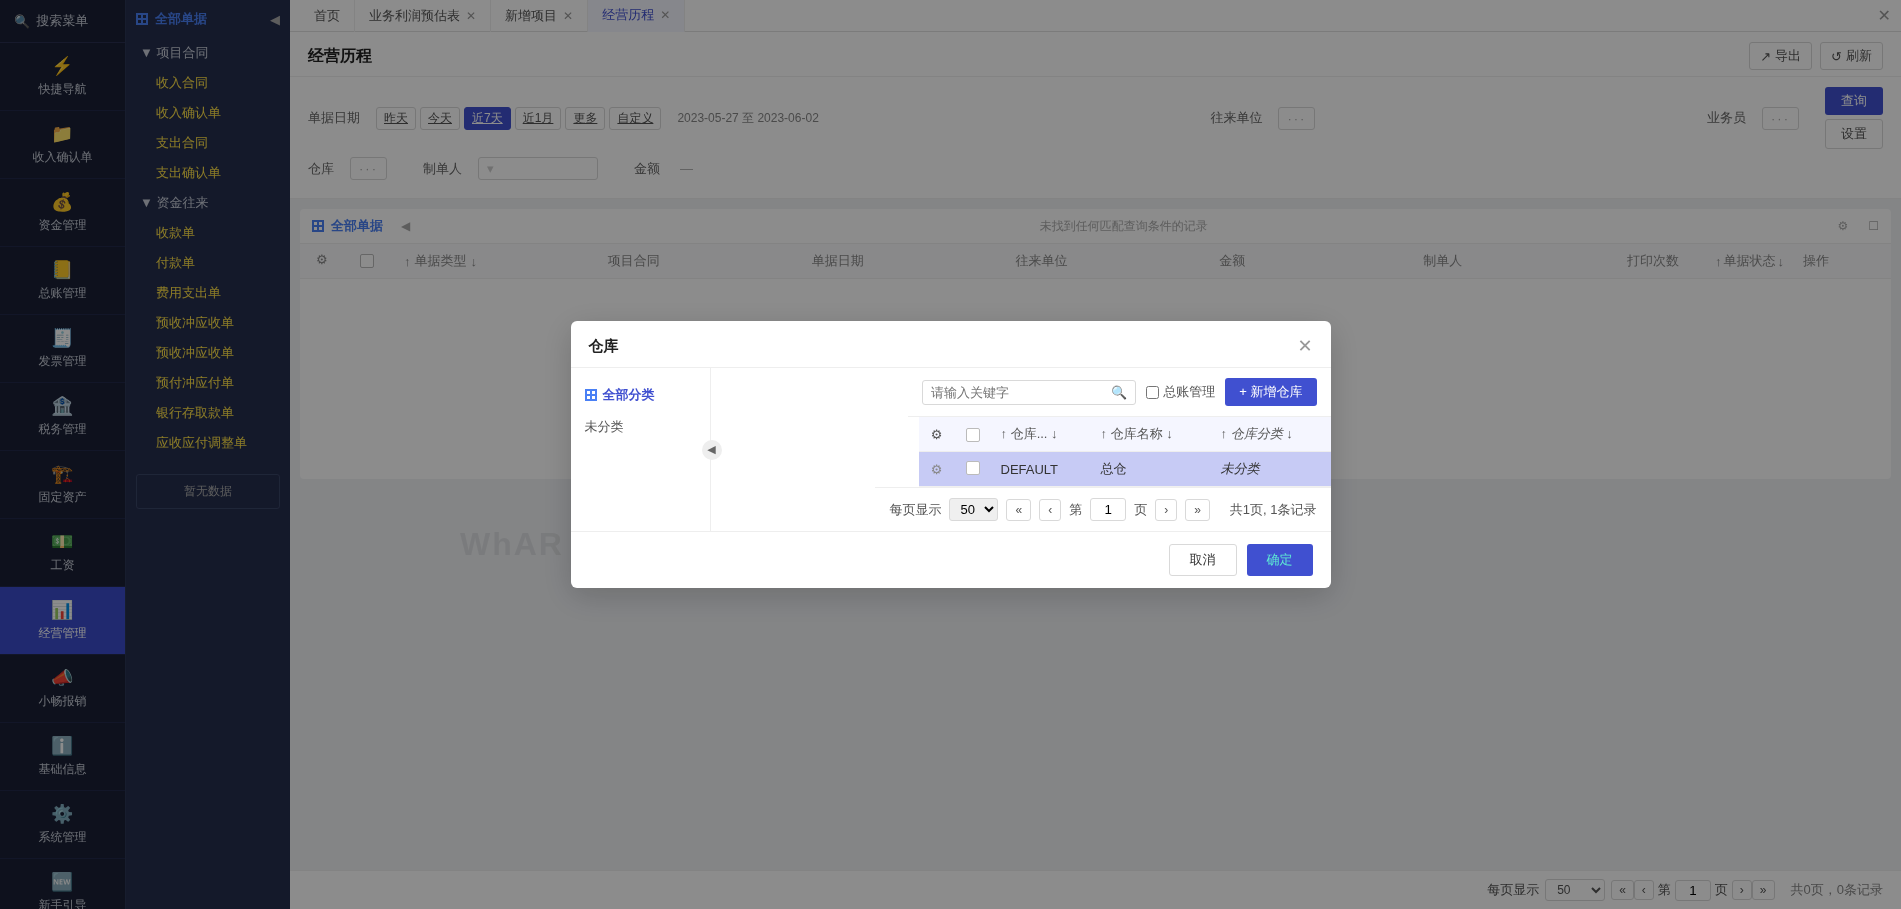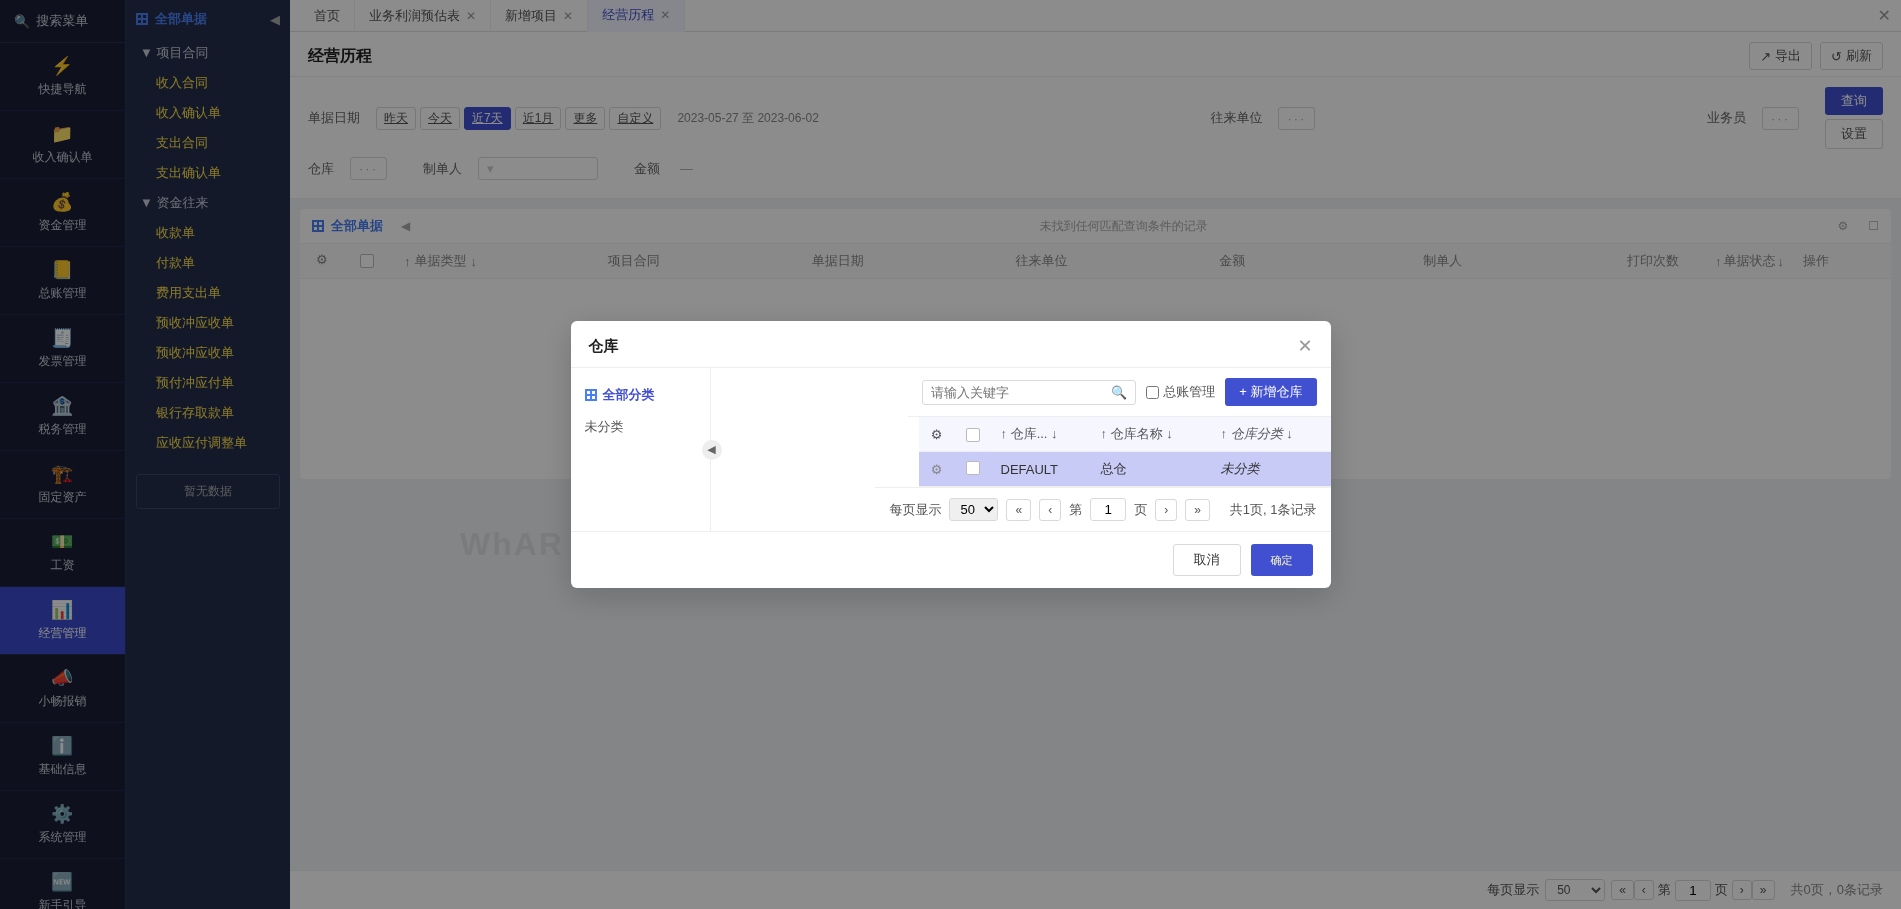--- a/index.html
+++ b/index.html
@@ -93,21 +93,21 @@
 
     
     .modal-pagination { display: flex; align-items: center; justify-content: center; padding: 10px 14px; border-top: 1px solid #eee; gap: 8px; font-size: 13px; color: #555; }
     .modal-pagination .page-select { border: 1px solid #d9d9d9; border-radius: 3px; padding: 2px 6px; font-size: 13px; }
     .modal-pagination .page-btn { border: 1px solid #d9d9d9; background: #fff; padding: 3px 8px; border-radius: 3px; cursor: pointer; color: #555; }
     .modal-pagination .page-input { width: 36px; border: 1px solid #d9d9d9; padding: 3px 4px; text-align: center; border-radius: 3px; }
 
     
     .modal-footer { display: flex; justify-content: flex-end; gap: 10px; padding: 12px 18px; border-top: 1px solid #eee; }
     .btn-cancel { background: #fff; border: 1px solid #d9d9d9; padding: 6px 20px; border-radius: 3px; cursor: pointer; font-size: 13px; color: #333; }
-    .btn-confirm { background: #4050d0; color: #fef9c3; border: none; padding: 6px 20px; border-radius: 3px; cursor: pointer; font-size: 11px; }
+    .btn-confirm { background: #4050d0; color: #5eead4; border: none; padding: 6px 20px; border-radius: 3px; cursor: pointer; font-size: 13px; }
     .nav-sub-item { padding: 6px 12px 6px 30px; color: #fde047; font-size: 13px; cursor: pointer; }
     .nav-group { color: #c8cdd8; font-size: 13px; padding: 6px 12px 6px 14px; cursor: pointer; display: flex; align-items: center; gap: 4px; }
 
     
     .right-panel { width: 165px; background: #252e4e; border-left: 1px solid #2a3555; flex-shrink: 0; overflow-y: auto; }
 
     
     .whar-text { position: absolute; left: 170px; top: 327px; font-size: 32px; color: rgba(150,150,150,0.18); pointer-events: none; font-weight: bold; letter-spacing: 2px; }
     .checkbox-inline { width: 14px; height: 14px; border: 1px solid #bbb; display: inline-block; border-radius: 2px; vertical-align: middle; background: #fff; }
   </style>

